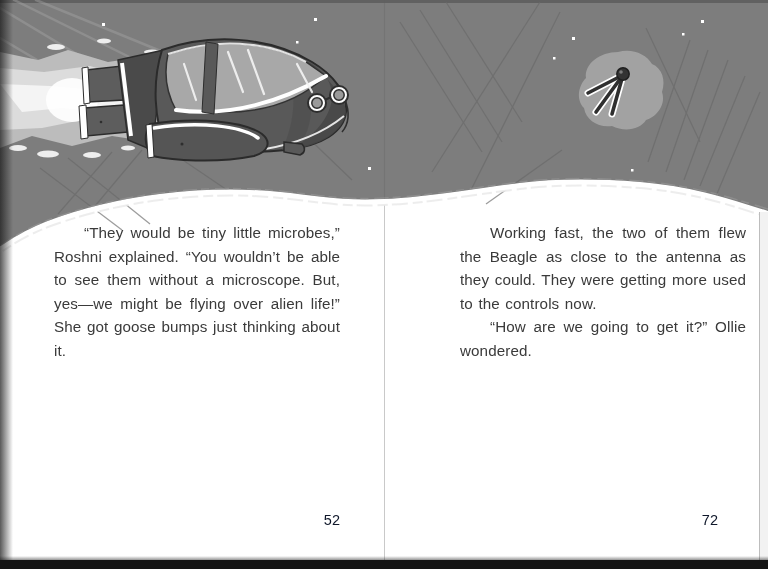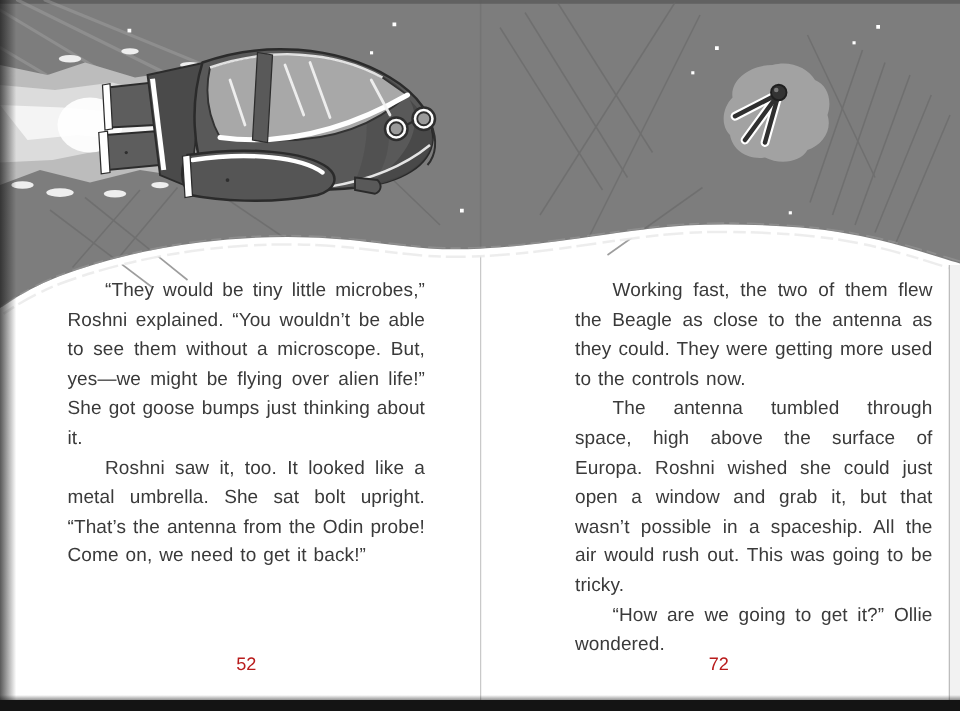--- a/index.html
+++ b/index.html
@@ -12,22 +12,22 @@
   }
   .illustration{position:absolute;top:0;left:0;z-index:1;}
   .textcol{
     position:absolute;top:221px;width:286px;color:#3a3a3a;z-index:2;
     font-size:15.2px;line-height:23.6px;text-align:justify;word-spacing:1.2px;letter-spacing:0.1px;
   }
   .textcol p{margin:0;text-indent:30px;}
   .left-col{left:54px;}
   .right-col{left:432px;margin-left:28px;}
   .pagenum{
-    position:absolute;top:524px;width:286px;text-align:center;
-    font-size:14.5px;color:#b91c1c;z-index:2;
+    position:absolute;top:512px;width:286px;text-align:right;
+    font-size:14.5px;color:#0f172a;z-index:2;
   }
   .pagenum-left{left:54px;}
   .pagenum-right{left:432px;}
   .edge-left{
     position:absolute;left:0;top:0;width:13px;height:569px;z-index:5;pointer-events:none;
     background:linear-gradient(to right, rgba(25,25,25,0.72), rgba(25,25,25,0));
   }
   .edge-right{
     position:absolute;right:0;top:212px;width:8px;height:357px;z-index:5;pointer-events:none;
     background:#f2f2f2;border-left:1px solid #bdbdbd;
@@ -199,26 +199,24 @@
         C340,204 320,199 280,195 C240,191 200,192 160,197 C120,202 80,212 48,224 C30,231 14,240 0,250" fill="none" stroke="#ffffff" stroke-width="6" stroke-linecap="round"></path>
       <path d="M768,209 C740,201 700,186 640,181 C600,178 560,177 520,182 C470,188 430,196 384,198
         C340,200 320,195 280,191 C240,187 200,188 160,193 C120,198 80,208 48,220 C30,227 14,236 0,246" fill="none" stroke="#9a9a9a" stroke-width="1.4" opacity="0.55" stroke-dasharray="14 6 8 4"></path>
       <path d="M768,217 C740,209 700,193 640,188 C600,185 560,184 520,189 C470,195 430,203 384,205
         C340,207 320,202 280,198 C240,194 200,195 160,200 C120,205 80,215 48,227 C30,234 14,243 0,253" fill="none" stroke="#e8e8e8" stroke-width="2" opacity="0.8" stroke-dasharray="10 5 16 4"></path>
     </g>
   </svg>
 
   <div class="textcol left-col">
     <p>“They would be tiny little microbes,” Roshni explained. “You wouldn’t be able to see them without a microscope. But, yes—we might be flying over alien life!” She got goose bumps just thinking about it.</p>
-    <p>Roshni saw it, too. It looked like a metal umbrella. She sat bolt upright. “That’s the antenna from the Odin probe! Come on, we need to get it back!”</p>
   </div>
 
   <div class="textcol right-col">
     <p>Working fast, the two of them flew the Beagle as close to the antenna as they could. They were getting more used to the controls now.</p>
-    <p>The antenna tumbled through space, high above the surface of Europa. Roshni wished she could just open a window and grab it, but that wasn’t possible in a spaceship. All the air would rush out. This was going to be tricky.</p>
     <p>“How are we going to get it?” Ollie wondered.</p>
   </div>
 
   <div class="pagenum pagenum-left">52</div>
   <div class="pagenum pagenum-right">72</div>
 
   <div class="edge-left"></div>
   <div class="edge-right"></div>
   <div class="edge-bottom-fade"></div>
   <div class="edge-bottom"></div>

